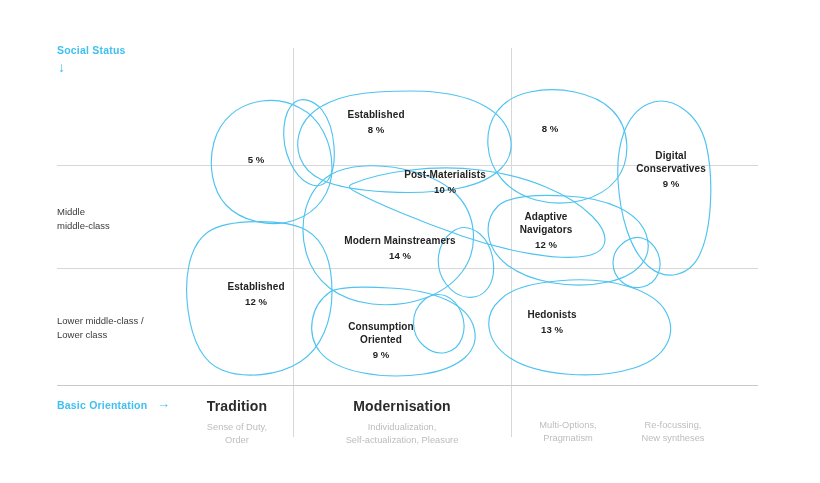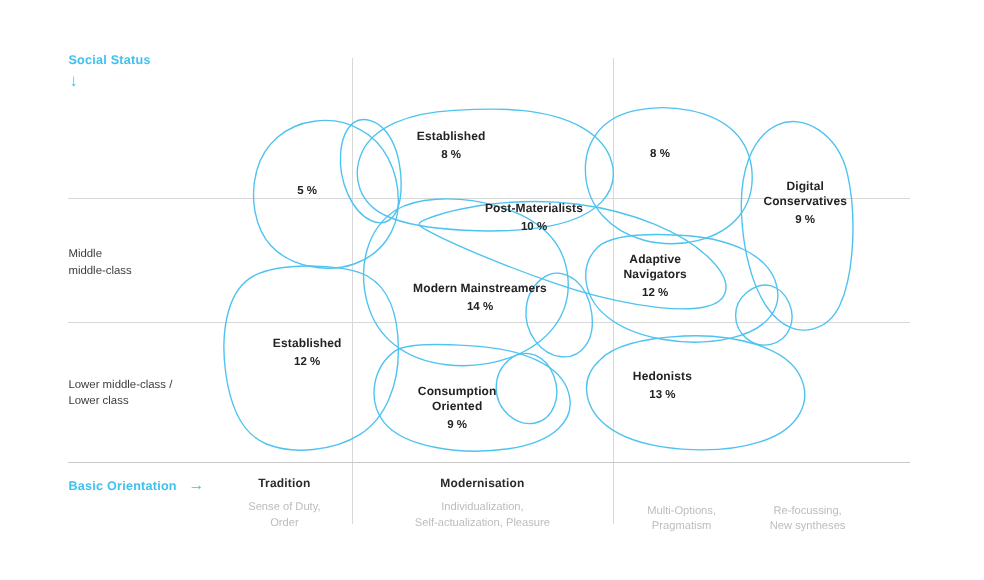--- a/index.html
+++ b/index.html
@@ -72,21 +72,21 @@
     color: #3a3a3a;
     line-height: 1.45;
     white-space: nowrap;
   }
   .x-col {
     position: absolute;
     text-align: center;
     width: 220px;
   }
   .x-col .x-main {
-    font-size: 10px;
+    font-size: 14px;
     font-weight: bold;
     color: #2b2b2b;
     letter-spacing: .15px;
   }
   .x-col .x-sub {
     font-size: 9.3px;
     color: #bdbdbd;
     line-height: 1.42;
     margin-top: 7px;
   }

